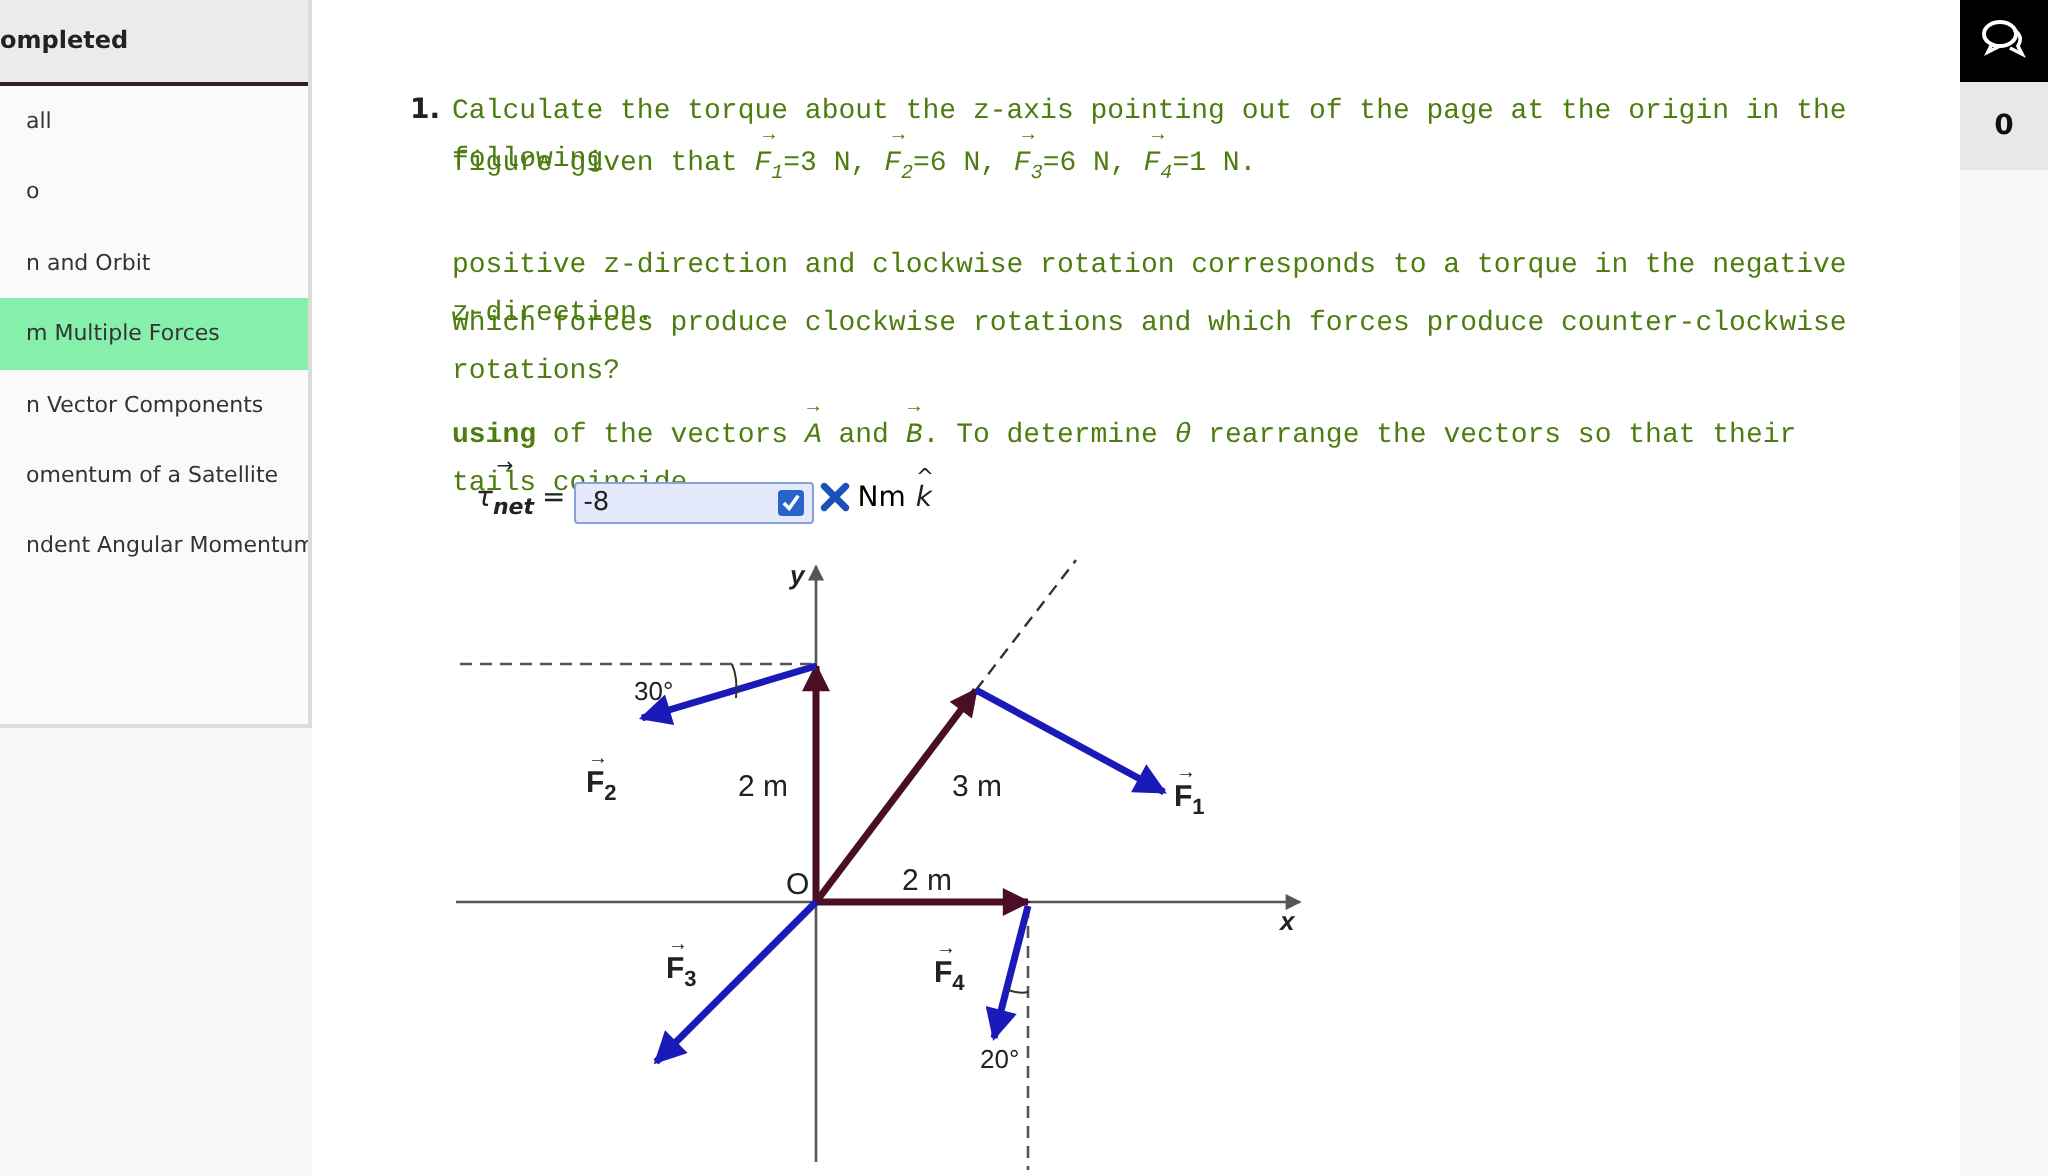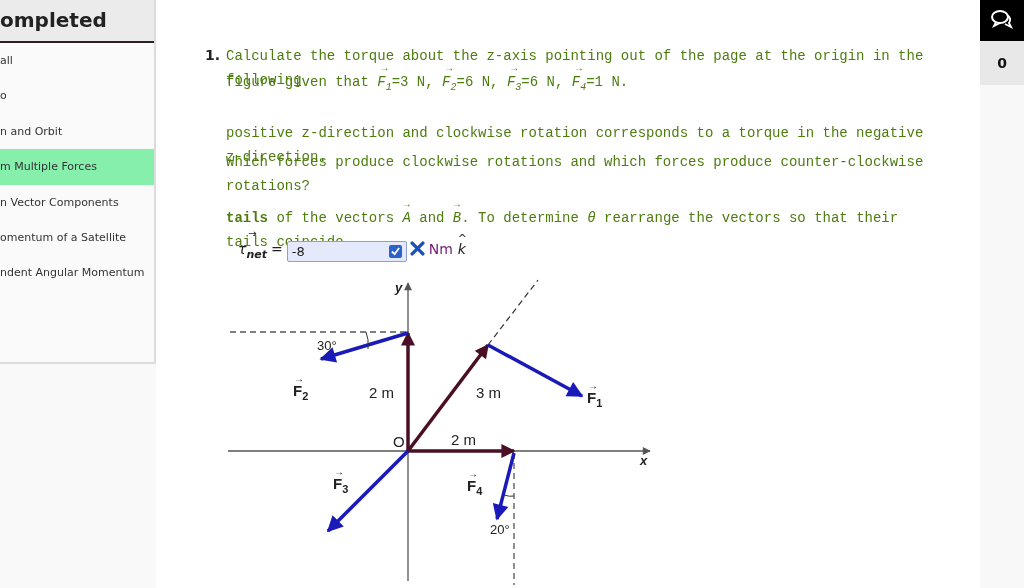--- a/index.html
+++ b/index.html
@@ -13,26 +13,26 @@
   .sidebar {
     position: absolute; left: 0; top: 0; width: 156px; height: 588px;
     background: #f9f9f9;
   }
   .sidebar-panel {
     position: absolute; left: 0; top: 0; width: 154px; height: 362px;
     background: #fafafa; border-right: 2px solid #dcdcdc; border-bottom: 2px solid #dcdcdc;
   }
   .sidebar-header {
     height: 41px; background: #ebebeb; border-bottom: 2px solid #2c1f26;
-    font-size: 20px; font-weight: bold; line-height: 40px; padding-left: 0;
+    font-size: 12px; font-weight: bold; line-height: 40px; padding-left: 0;
     white-space: nowrap; overflow: hidden; color: #222;
   }
   .sidebar-item {
     height: 35.4px; line-height: 35px; font-size: 11px; color: #333;
-    white-space: nowrap; overflow: hidden; padding-left: 0; cursor: pointer;
+    white-space: nowrap; overflow: hidden; padding-left: 13px; cursor: pointer;
   }
   .sidebar-item.active { background: #86efac; }
   
   .right-rail {
     position: absolute; right: 0; top: 0; width: 44px; height: 588px; background: #f8f8f8;
   }
   .chat-button {
     position: absolute; left: 0; top: 0; width: 44px; height: 41px; background: #000;
     display: flex; align-items: center; justify-content: center; cursor: pointer;
   }
@@ -67,21 +67,21 @@
   .answer-input {
     width: 110px; height: 19px; background: #e4e9fb; border: 1px solid #8aa0d8;
     border-radius: 2px; padding: 0 4px; font-size: 13px; color: #222;
     display: flex; align-items: center; justify-content: space-between; margin-left: 4px;
   }
   .check-icon {
     width: 13px; height: 13px; background: #2a64c8; border-radius: 2px; display: flex;
     align-items: center; justify-content: center;
   }
   .wrong-icon { margin-left: 3px; display: inline-flex; }
-  .unit { margin-left: 4px; color: #701a75; }
+  .unit { margin-left: 4px; color: #000000; }
   .khat { font-style: italic; margin-left: 5px; position: relative; }
   .khat::before { content: "^"; position: absolute; top: -9px; left: 0; font-size: 11px; }
   .diagram { position: absolute; left: 60px; top: 275px; }
 </style>
 </head>
 <body>
 
 <div class="sidebar">
   <div class="sidebar-panel">
     <div class="sidebar-header">ompleted</div>
@@ -100,21 +100,21 @@
   <div class="q-text" style="top:44px"><span>Calculate the torque about the z-axis pointing out of the page at the origin in the following</span></div>
   <div class="q-text" style="top:70px">
     <span>figure given that </span><span class="vec"><span>F</span><sub>1</sub></span><span>=3 N,</span>
     <span class="vec"><span>F</span><sub>2</sub></span><span>=6 N,</span>
     <span class="vec"><span>F</span><sub>3</sub></span><span>=6 N,</span>
     <span class="vec"><span>F</span><sub>4</sub></span><span>=1 N.</span>
   </div>
   <div class="q-text" style="top:121px">positive z-direction and clockwise rotation corresponds to a torque in the negative z-direction.</div>
   <div class="q-text" style="top:150px">Which forces produce clockwise rotations and which forces produce counter-clockwise rotations?</div>
   <div class="q-text" style="top:206px">
-    <b>tails</b><span> of the vectors </span><span class="vec">A</span><span> and </span><span class="vec">B</span><span>. To determine </span><i>θ</i><span> rearrange the vectors so that their tails coincide.</span>
+    <b>using</b><span> of the vectors </span><span class="vec">A</span><span> and </span><span class="vec">B</span><span>. To determine </span><i>θ</i><span> rearrange the vectors so that their tails coincide.</span>
   </div>
 
   <div class="answer-row">
     <span class="tau-label vec"><span>τ</span><sub>net</sub></span>
     <span>=</span>
     <div class="answer-input">
       <span>-8</span>
       <span class="check-icon">
         <svg width="9" height="9" viewBox="0 0 10 10">
             <path d="M1 5 L4 8 L9 1" stroke="#fff" stroke-width="2" fill="none"></path>

